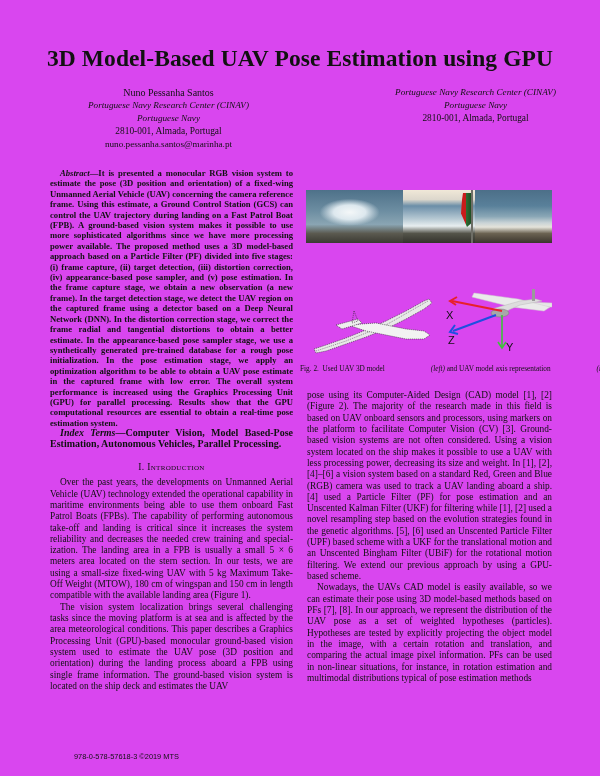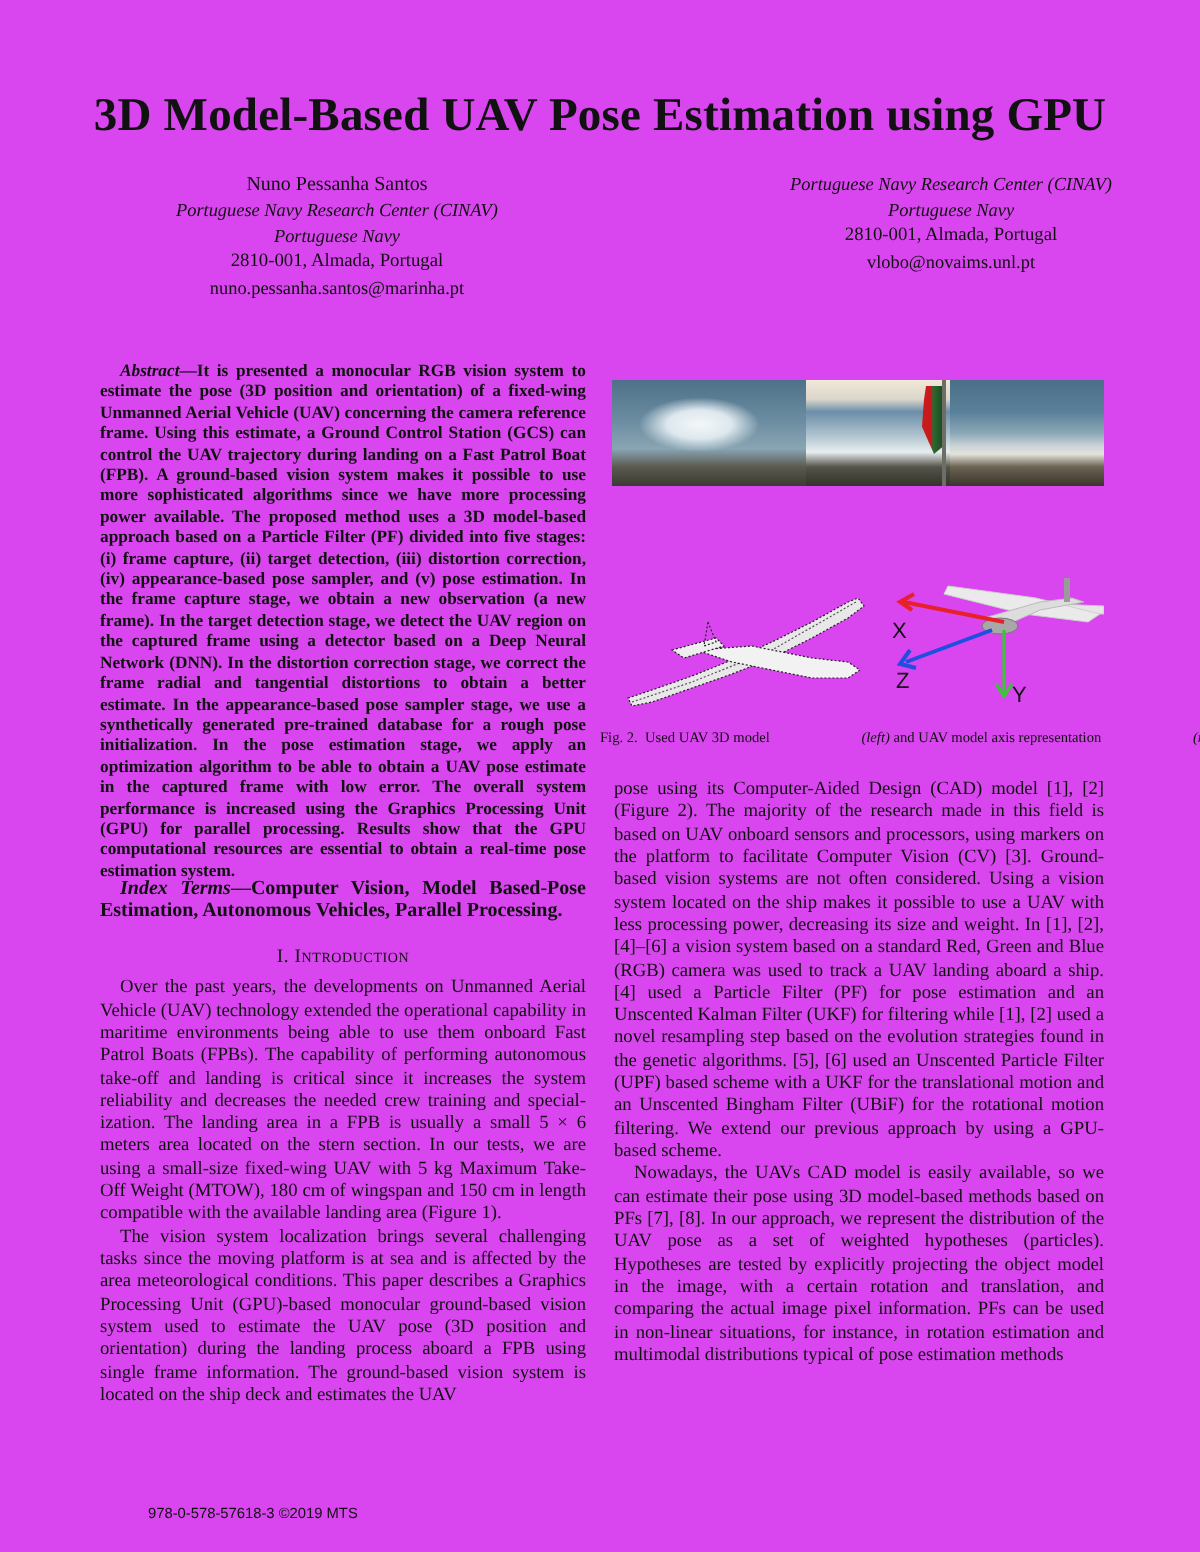--- a/index.html
+++ b/index.html
@@ -9,21 +9,21 @@
 
   .title { position:absolute; top:44px; left:0; width:600px; text-align:center; font-size:23.5px; line-height:28px; color:#111; letter-spacing:0.1px; }
 
   .authors { position:absolute; top:86px; left:44px; width:512px; display:flex; justify-content:space-between; }
   .author { text-align:center; font-size:9.4px; line-height:13px; white-space:nowrap;margin-left:44px; }
   .author .name { font-size:10px; }
   .author .aff { font-style:italic; font-size:9.2px; }
   .author .email { font-size:9.2px; }
 
   .col { position:absolute; text-align:justify; font-size:9.35px; line-height:11.32px; hyphens:manual; }
-  .col-left { left:50px; top:180px; width:243px; }
+  .col-left { left:50px; top:168px; width:243px; }
   .col-right { left:307px; top:390px; width:245px;font-family:Liberation Serif, serif; }
 
   .abstract { font-weight:bold; font-size:8.65px; line-height:10.4px; text-indent:10px; }
   .abstract .lead { font-style:italic; }
   .index-terms { font-weight:bold; font-size:10px; line-height:10.4px; text-indent:10px; }
   .index-terms .lead { font-style:italic; }
 
   .section-head { text-align:center; font-size:9.6px; margin:12px 0 5px 0; letter-spacing:0.3px; }
   .section-head .sc { font-variant:small-caps; }
 
@@ -63,21 +63,20 @@
       <div class="name">Nuno Pessanha Santos</div>
       <div class="aff">Portuguese Navy Research Center (CINAV)</div>
       <div class="aff">Portuguese Navy</div>
       <div>2810-001, Almada, Portugal</div>
       <div class="email">nuno.pessanha.santos@marinha.pt</div>
     </div>
     <div class="author">
       <div class="aff">Portuguese Navy Research Center (CINAV)</div>
       <div class="aff">Portuguese Navy</div>
       <div>2810-001, Almada, Portugal</div>
-      <div class="email">vlobo@novaims.unl.pt</div>
     </div>
   </div>
 
   <div class="col col-left">
     <p class="abstract"><span class="lead">Abstract</span><span>—It is presented a monocular RGB vision system to estimate the pose (3D position and orientation) of a fixed-wing Unmanned Aerial Vehicle (UAV) concerning the camera reference frame. Using this estimate, a Ground Control Station (GCS) can control the UAV trajectory during landing on a Fast Patrol Boat (FPB). A ground-based vision system makes it possible to use more sophisticated algorithms since we have more processing power available. The proposed method uses a 3D model-based approach based on a Particle Filter (PF) divided into five stages: (i) frame capture, (ii) target detection, (iii) distortion correction, (iv) appearance-based pose sampler, and (v) pose estimation. In the frame capture stage, we obtain a new observation (a new frame). In the target detection stage, we detect the UAV region on the captured frame using a detector based on a Deep Neural Network (DNN). In the distortion correction stage, we correct the frame radial and tangential distortions to obtain a better estimate. In the appearance-based pose sampler stage, we use a synthetically generated pre-trained database for a rough pose initialization. In the pose estimation stage, we apply an optimization algorithm to be able to obtain a UAV pose estimate in the captured frame with low error. The overall system performance is increased using the Graphics Processing Unit (GPU) for parallel processing. Results show that the GPU computational resources are essential to obtain a real-time pose estimation system.</span></p>
     <p class="index-terms"><span class="lead">Index Terms</span><span>—Computer Vision, Model Based-Pose Estimation, Autonomous Vehicles, Parallel Processing.</span></p>
 
     <div class="section-head">
       <span>I.</span>
       <span class="sc">Introduction</span>

